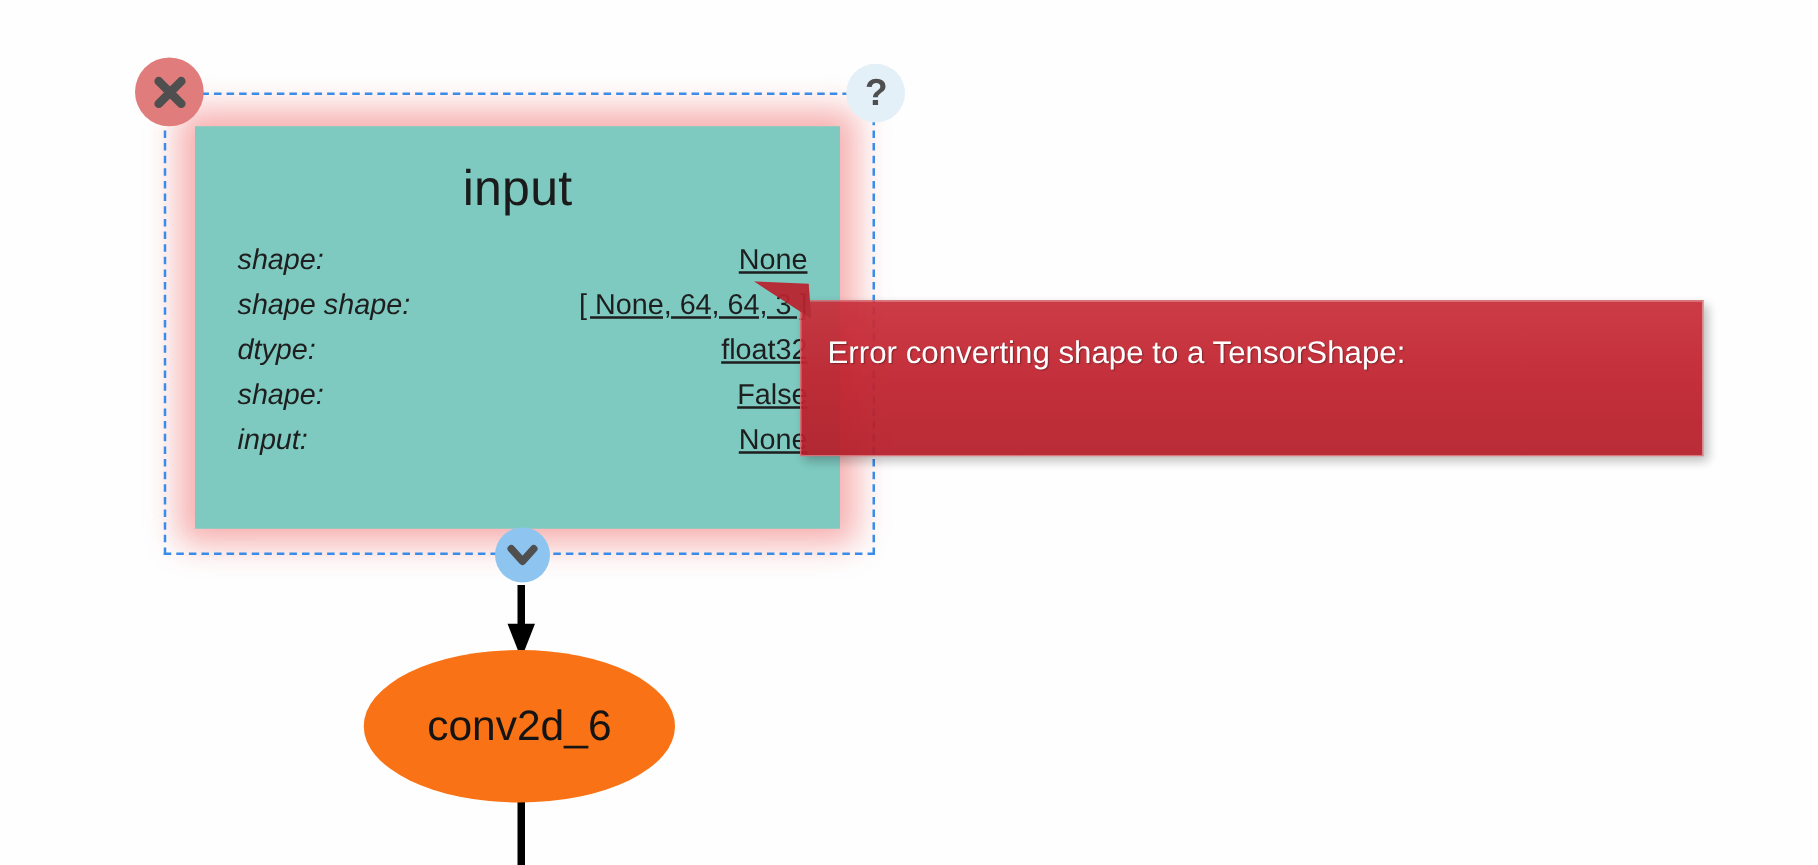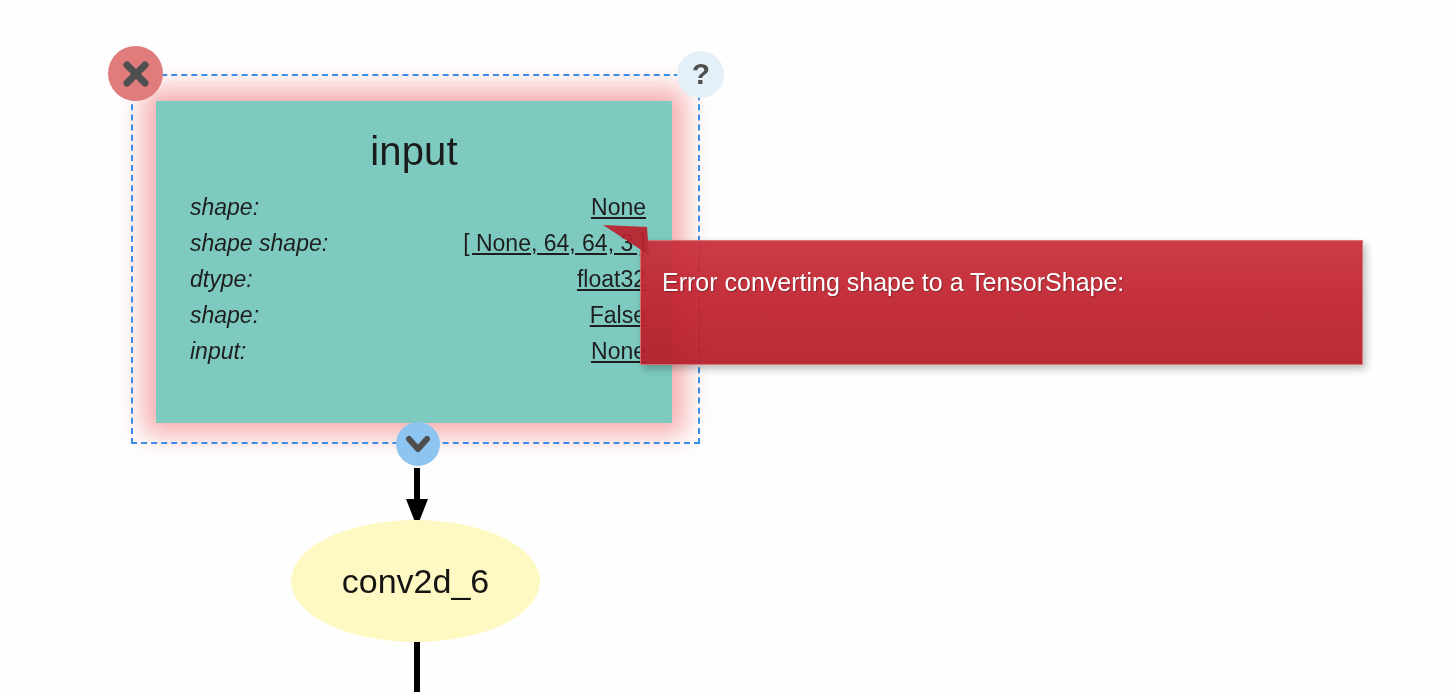--- a/index.html
+++ b/index.html
@@ -136,21 +136,21 @@
   .handle svg { display: block; }
 
   
   .ellipse-node {
     position: absolute;
     left: 291px;
     top: 520px;
     width: 249px;
     height: 122px;
     border-radius: 50%;
-    background: #fef9c3;
+    background: #f97316;
     display: flex;
     align-items: center;
     justify-content: center;
   }
   .ellipse-label {
     font-size: 34px;
     color: #141414;
   }
 
   

